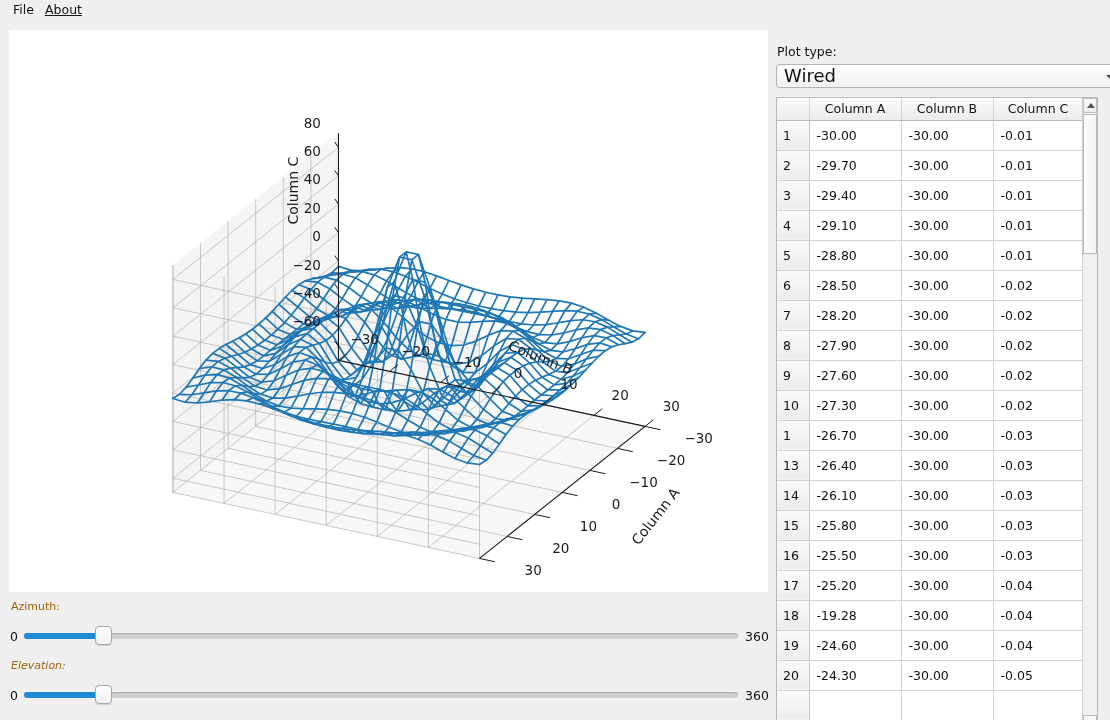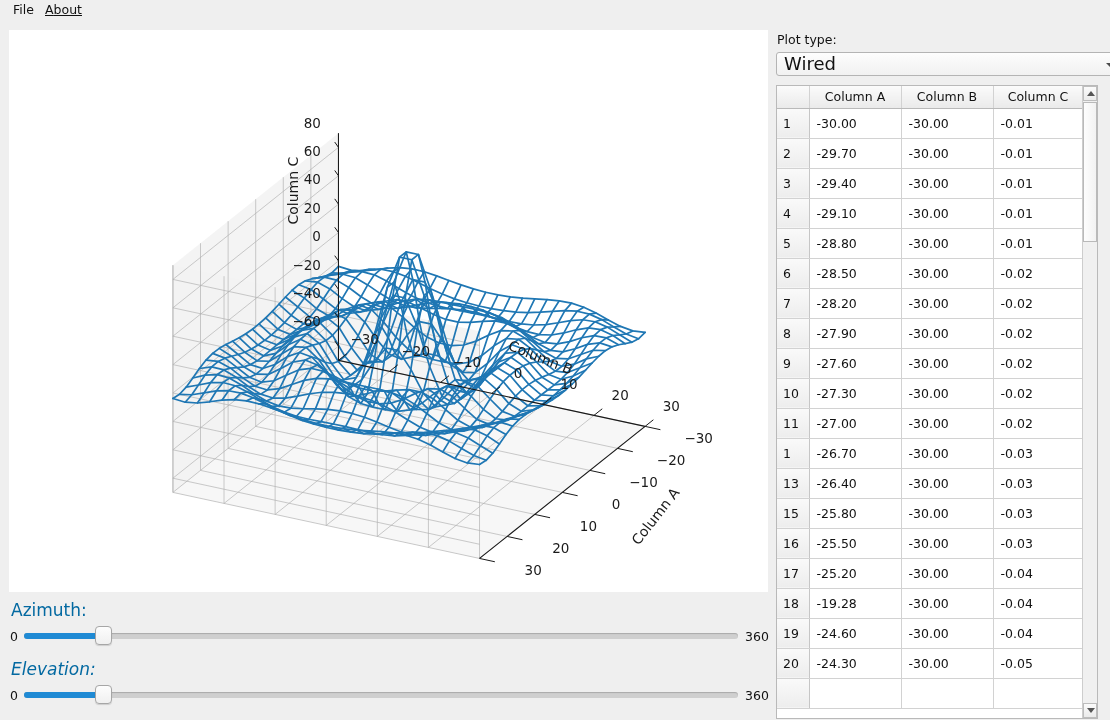--- a/index.html
+++ b/index.html
@@ -17,33 +17,33 @@
   .menu-item{position:absolute;top:2px;height:16px;line-height:16px;padding:0 6px;font-size:12.5px;color:#111;cursor:default;}
   .menu-item.m0{left:7px;}
   .menu-item.m1{left:39px;text-decoration:underline;}
   .menu-item u{text-decoration:underline;}
 
   
   .plot-canvas{position:absolute;left:9px;top:30px;width:759px;height:562px;background:#ffffff;}
   .plot-canvas svg{display:block;}
 
   
-  .slider-label{position:absolute;left:11px;font-size:17px;color:#0369a1;}
+  .slider-label{position:absolute;left:11px;font-size:11px;color:#a16207;}
   .slider-row{position:absolute;left:0;height:22px;}
   .slider-min,.slider-max{position:absolute;top:4px;font-size:12.5px;color:#111;}
   .track{position:absolute;top:8px;height:6px;border-radius:3px;background:#cfcfcf;
          box-shadow:inset 0 1px 1px rgba(0,0,0,.18);}
   .track .fill{position:absolute;left:0;top:0;height:6px;border-radius:3px;background:#1f8ad4;}
   .handle{position:absolute;top:1px;width:17px;height:19px;border-radius:4px;
           background:linear-gradient(#fdfdfd,#f0f0f0);border:1px solid #a6a6a6;
           box-shadow:0 1px 1px rgba(0,0,0,.14);box-sizing:border-box;cursor:pointer;}
 
   
   .right-panel{position:absolute;left:776px;top:28px;width:326px;height:690px;}
-  .field-label{font-size:12.5px;color:#111;margin:4px 0 5px 1px;}
+  .field-label{font-size:12.5px;color:#111;margin:16px 0 5px 1px;}
   .combo{position:relative;width:350px;height:24px;box-sizing:border-box;
          background:linear-gradient(#fdfdfd,#f1f1f1);border:1px solid #b4b4b4;border-radius:3px;
          font-size:18px;color:#111;line-height:22px;padding-left:7px;cursor:pointer;}
   .combo .arrow{position:absolute;right:9px;top:10px;width:0;height:0;
                 border-left:5px solid transparent;border-right:5px solid transparent;
                 border-top:5px solid #4c4c4c;}
 
   
   .table-wrap{position:relative;margin-top:9px;width:322px;height:634px;
               background:#fff;border:1px solid #b9b9b9;box-sizing:border-box;overflow:hidden;}
@@ -345,34 +345,34 @@
               <td class="cell">-30.00</td>
               <td class="cell">-0.02</td>
             </tr>
             <tr>
               <td class="rowhdr">10</td>
               <td class="cell">-27.30</td>
               <td class="cell">-30.00</td>
               <td class="cell">-0.02</td>
             </tr>
             <tr>
-              <td class="rowhdr">11</td>
-              <td class="cell">-27.00</td>
-              <td class="cell">-30.00</td>
-              <td class="cell">-0.02</td>
-            </tr>
-            <tr>
               <td class="rowhdr">1</td>
               <td class="cell">-26.70</td>
               <td class="cell">-30.00</td>
               <td class="cell">-0.03</td>
             </tr>
             <tr>
               <td class="rowhdr">13</td>
               <td class="cell">-26.40</td>
+              <td class="cell">-30.00</td>
+              <td class="cell">-0.03</td>
+            </tr>
+            <tr>
+              <td class="rowhdr">14</td>
+              <td class="cell">-26.10</td>
               <td class="cell">-30.00</td>
               <td class="cell">-0.03</td>
             </tr>
             <tr>
               <td class="rowhdr">15</td>
               <td class="cell">-25.80</td>
               <td class="cell">-30.00</td>
               <td class="cell">-0.03</td>
             </tr>
             <tr>

